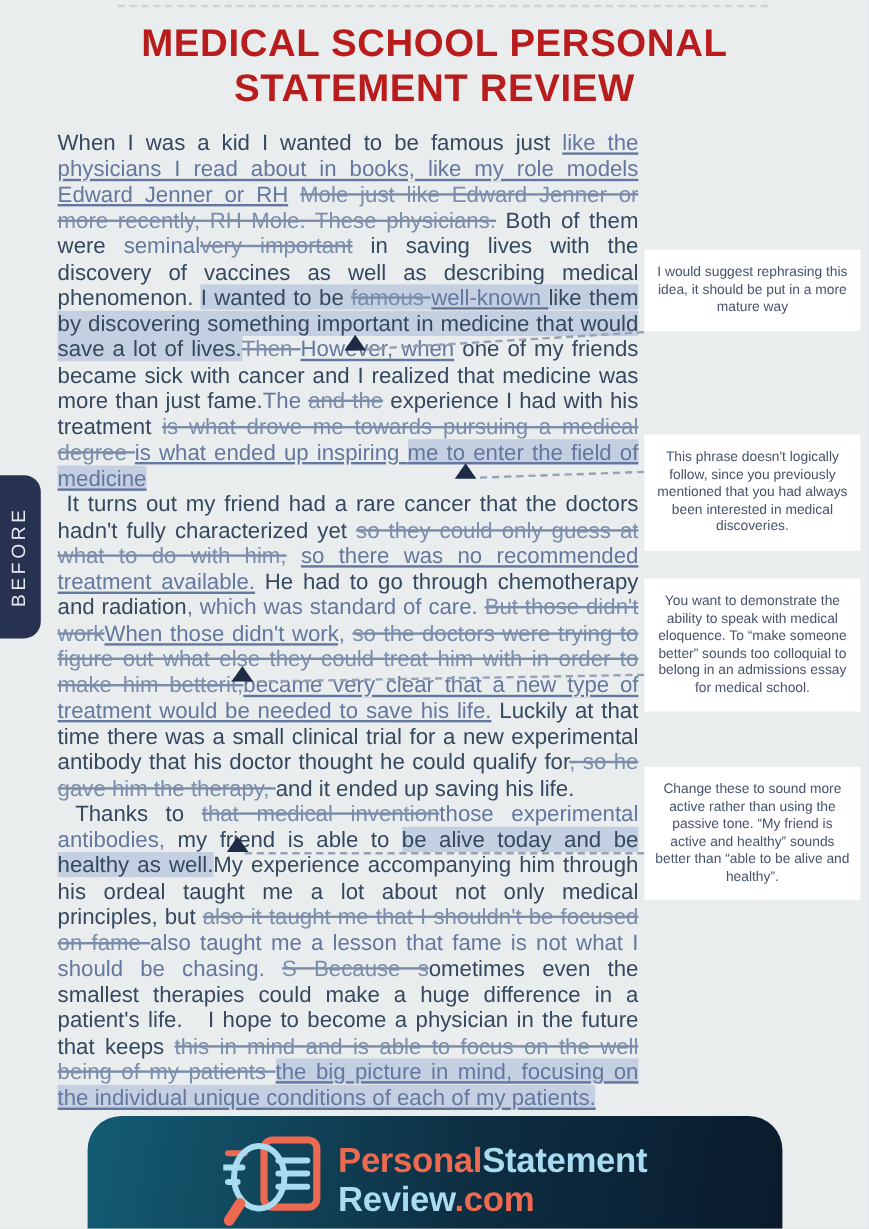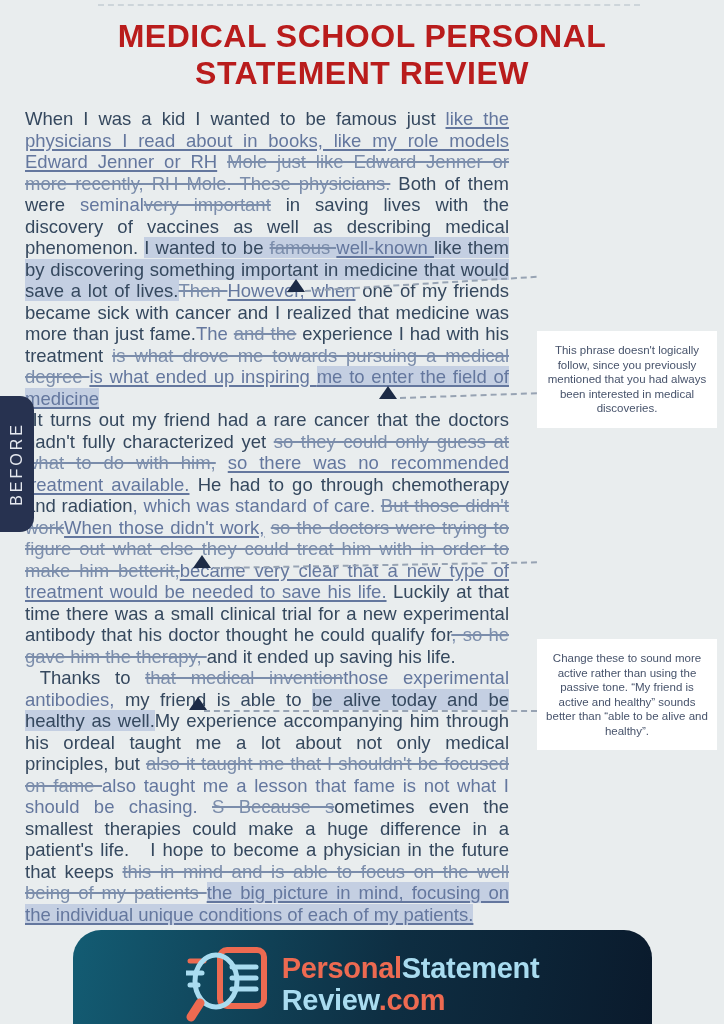--- a/index.html
+++ b/index.html
@@ -4,37 +4,37 @@
 <style>
   html,body{margin:0;padding:0;background:#d8dde0;}
   .page{position:relative;width:724px;height:1024px;background:#e9edee;
         font-family:"Liberation Sans",sans-serif;overflow:hidden;margin:0 auto;}
 
   .top-dash{position:absolute;left:98px;top:4px;width:542px;border-top:2px dashed #cdd5da;}
 
   .title{position:absolute;left:62px;top:18px;width:600px;text-align:center;
          color:#b91c1c;font-weight:bold;font-size:32px;line-height:37px;letter-spacing:.5px;}
 
-  .essay{position:absolute;left:25px;top:108px;width:484px;
+  .essay{position:absolute;left:48px;top:108px;width:484px;
          font-size:18.5px;line-height:21.5px;color:#35485e;}
   .essay p{margin:0;text-align:justify;}
   .run-n{color:#35485e;}
   .run-d{color:#7b8dab;text-decoration:line-through;text-decoration-thickness:1.5px;}
   .run-i{color:#64779e;text-decoration:underline;text-underline-offset:2px;text-decoration-thickness:1.5px;}
   .run-il{color:#64779e;}
   .hl{background:#c4cfe2;}
 
   .before-tab{position:absolute;left:0;top:396px;width:34px;height:136px;background:#273250;
               border-radius:0 14px 14px 0;display:flex;align-items:center;justify-content:center;}
   .before-tab span{color:#e6e9f0;font-size:16px;letter-spacing:3px;
                    writing-mode:vertical-rl;transform:rotate(180deg);}
 
   .comment{position:absolute;left:537px;width:180px;background:#ffffff;color:#47536b;
            font-size:11.5px;line-height:14.5px;text-align:center;padding:12px 9px;box-sizing:border-box;}
-  .c1{top:208px}.c2{top:331px}.c3{top:482px}.c4{top:639px}
+  .c1{top:208px}.c2{top:362px}.c3{top:482px}.c4{top:639px}
 
   .connector{position:absolute;border-top:2px dashed #97a3b3;height:0;transform-origin:left center;}
   .k1{left:305px;top:290px;width:232px;transform:rotate(-3.5deg);}
   .k2{left:400px;top:397px;width:137px;transform:rotate(-2deg);}
   .k3{left:214px;top:567px;width:323px;transform:rotate(-1deg);}
   .k4{left:204px;top:710px;width:333px;}
 
   .anchor{position:absolute;width:0;height:0;border-left:9px solid transparent;
           border-right:9px solid transparent;border-bottom:13px solid #1d2b46;}
   .m1{left:287px;top:279px}.m2{left:379px;top:386px}.m3{left:193px;top:555px}.m4{left:189px;top:697px}
@@ -68,21 +68,23 @@
   <div class="connector k1"></div>
   <div class="connector k2"></div>
   <div class="connector k3"></div>
   <div class="connector k4"></div>
 
   <div class="anchor m1"></div>
   <div class="anchor m2"></div>
   <div class="anchor m3"></div>
   <div class="anchor m4"></div>
 
+  <div class="comment c1">I would suggest rephrasing this idea, it should be put in a more mature way</div>
   <div class="comment c2">This phrase doesn't logically follow, since you previously mentioned that you had always been interested in medical discoveries.</div>
+  <div class="comment c3">You want to demonstrate the ability to speak with medical eloquence. To “make someone better” sounds too colloquial to belong in an admissions essay for medical school.</div>
   <div class="comment c4">Change these to sound more active rather than using the passive tone. “My friend is active and healthy” sounds better than “able to be alive and healthy”.</div>
 
   <div class="logo-box">
     <svg width="96" height="78" viewBox="0 0 96 78">
       <line x1="4" y1="16" x2="18" y2="16" stroke="#ed6a51" stroke-width="5" stroke-linecap="round"></line>
       <line x1="0" y1="28" x2="16" y2="28" stroke="#a9dcf0" stroke-width="5" stroke-linecap="round"></line>
       <line x1="4" y1="40" x2="12" y2="40" stroke="#a9dcf0" stroke-width="5" stroke-linecap="round"></line>
       <rect x="34" y="5" width="44" height="56" rx="7" fill="none" stroke="#ed6a51" stroke-width="6"></rect>
       <line x1="46" y1="22" x2="70" y2="22" stroke="#a9dcf0" stroke-width="5" stroke-linecap="round"></line>
       <line x1="46" y1="33" x2="70" y2="33" stroke="#a9dcf0" stroke-width="5" stroke-linecap="round"></line>

